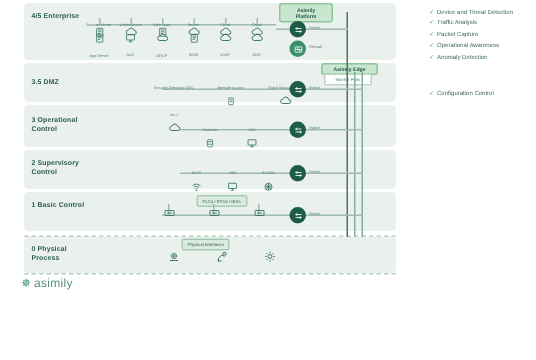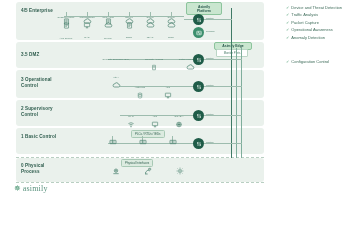--- a/index.html
+++ b/index.html
@@ -61,21 +61,21 @@
   .cap-txt{font-size:4px;color:#3d6b59;line-height:1.2;}
   #caps2{position:absolute;left:286px;top:60px;width:68px;}
 
   
   .dash{position:absolute;height:0;border-top:.7px dashed #b9cfc2;}
 
   
   #logo{position:absolute;left:14px;top:184px;display:flex;
         align-items:center;gap:2px;}
   #logo .mark{font-size:8px;color:#3f8f6a;line-height:1;}
-  #logo .wm{font-size:8px;color:#58917c;letter-spacing:.2px;font-family:Liberation Serif, serif;}
+  #logo .wm{font-size:8px;color:#58917c;letter-spacing:.2px;}
 </style>
 </head>
 <body>
 
 <div id="stage">
 
   <div class="zone z45"></div>
   <div class="zone z35"></div>
   <div class="zone z3"></div>
   <div class="zone z2"></div>

